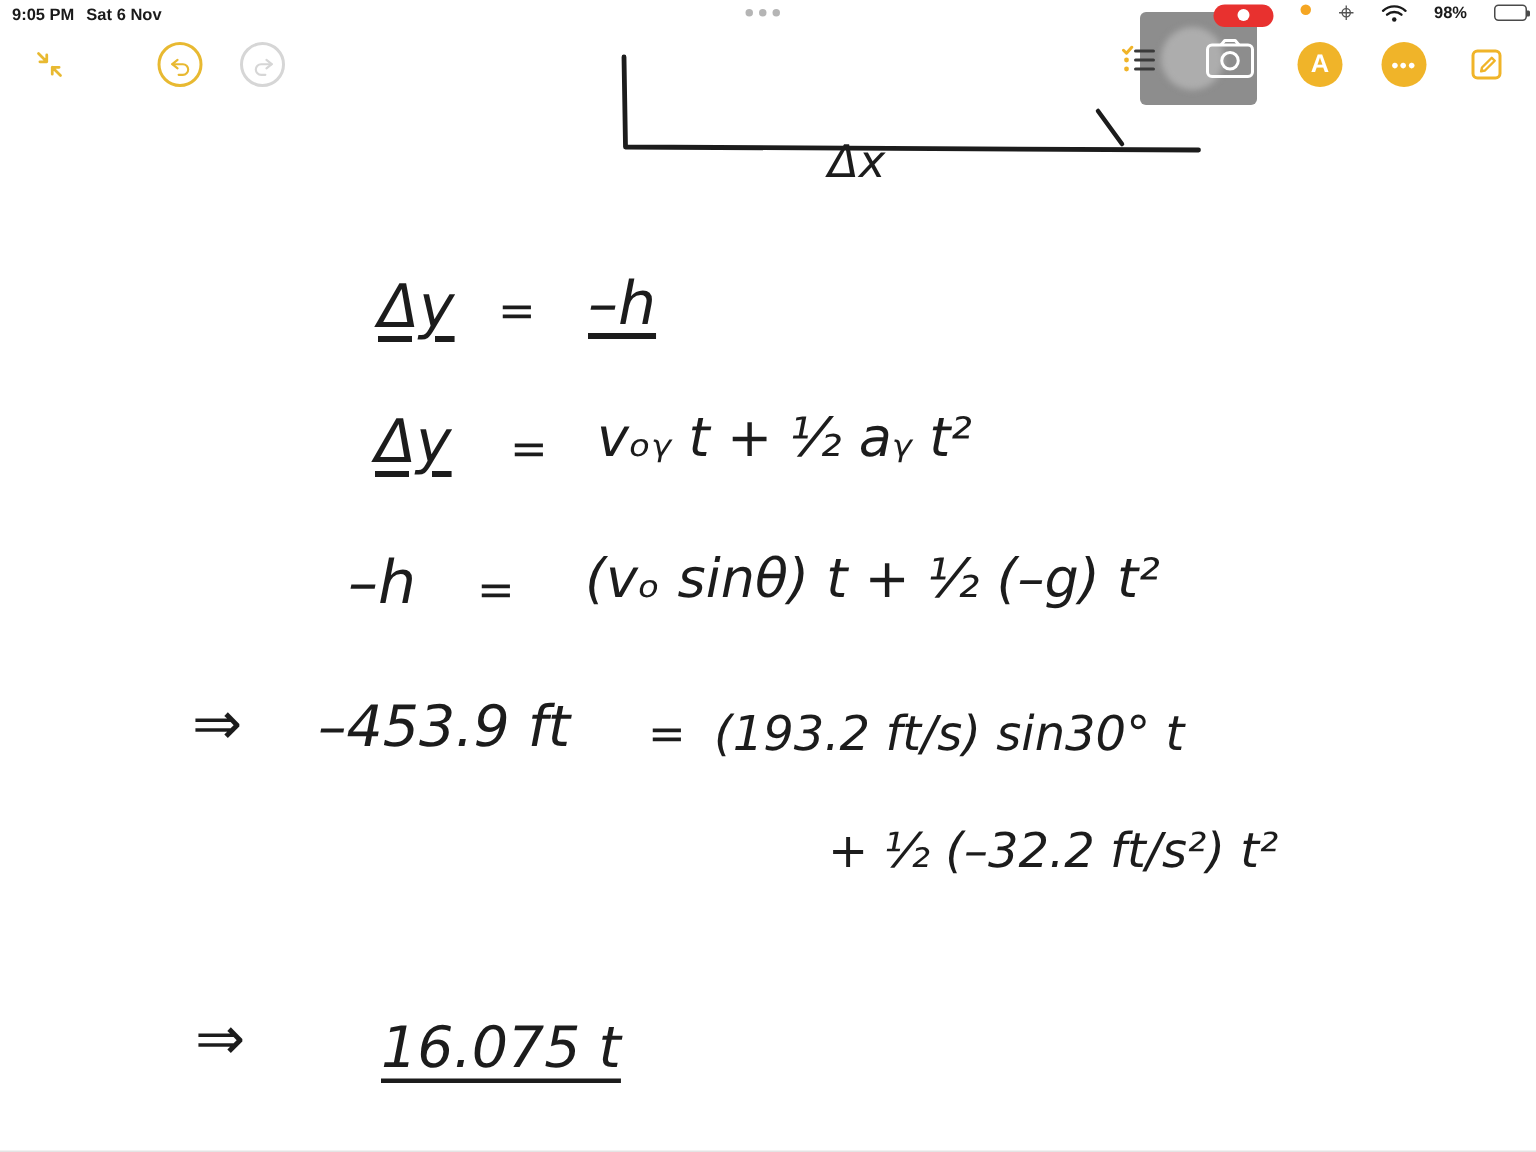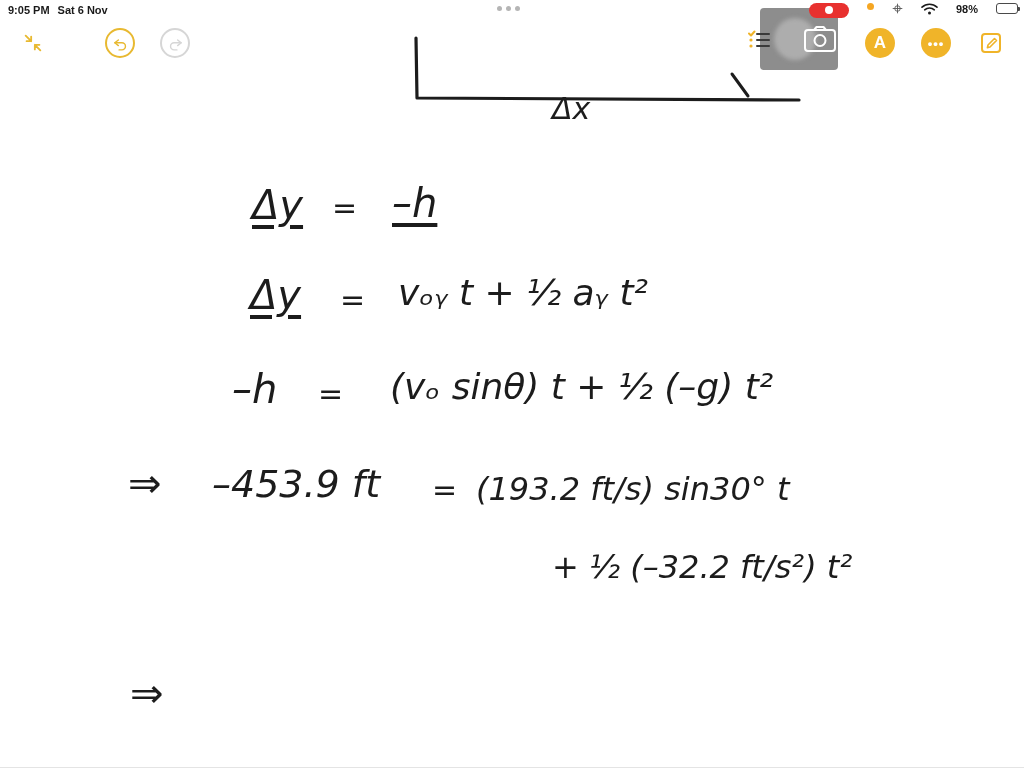--- a/index.html
+++ b/index.html
@@ -332,16 +332,17 @@
   <div class="hw hw-note" style="left:390px; top:366px; font-size:36px;text-align:center;">(vₒ sinθ) t + ½ (–g) t²</div>
 
   <div class="hw" style="left:128px; top:460px; font-size:40px;">⇒</div>
   <div class="hw hw-note" style="left:212px; top:462px; font-size:38px;">–453.9 ft</div>
   <div class="hw" style="left:432px; top:472px; font-size:30px;">=</div>
   <div class="hw hw-note" style="left:476px; top:470px; font-size:32px;">(193.2 ft/s) sin30° t</div>
 
   <div class="hw hw-note" style="left:552px; top:548px; font-size:32px;">+ ½ (–32.2 ft/s²) t²</div>
 
   <div class="hw" style="left:130px; top:670px; font-size:40px;">⇒</div>
+  <div class="hw hw-note" style="left:254px; top:676px; font-size:38px; text-decoration:underline; text-underline-offset:8px;">16.075 t</div>
 
 </div>
 
 <div class="sep"></div>
 
 </body></html>

